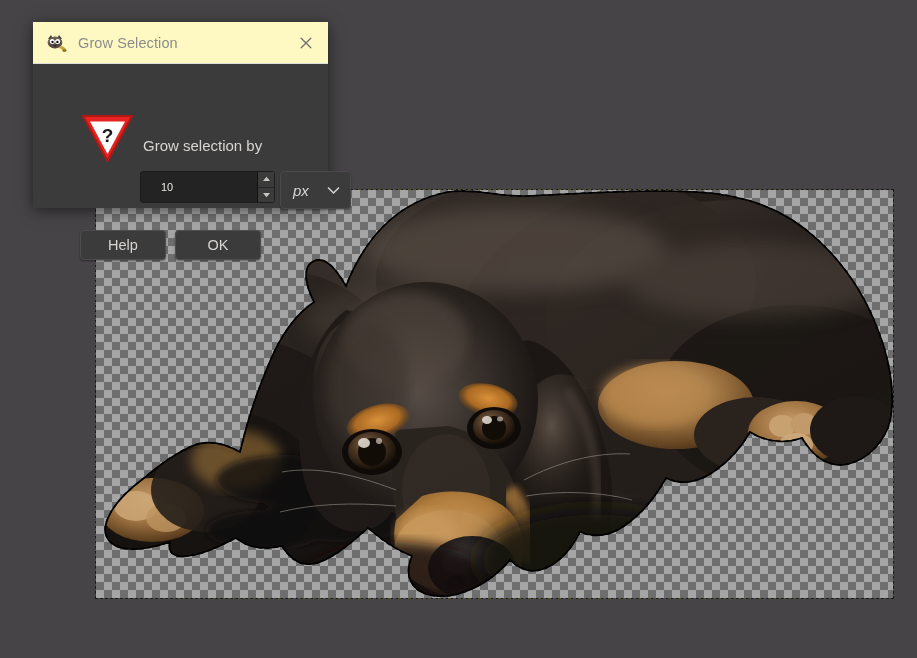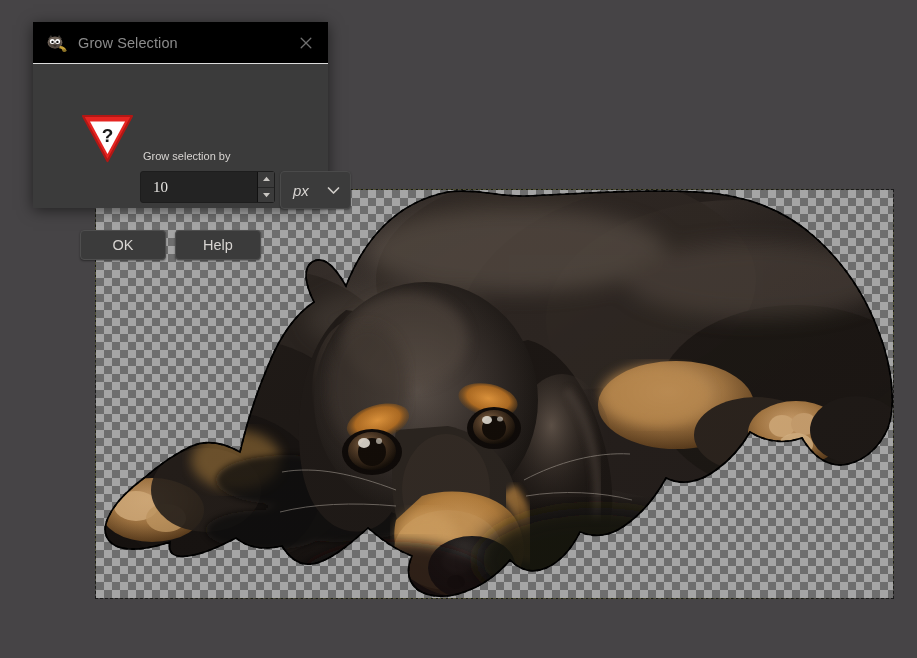--- a/index.html
+++ b/index.html
@@ -41,55 +41,55 @@
   #photo-svg{position:absolute;left:0;top:0;width:797px;height:408px;display:block;}
 
   
   #dialog{
     position:absolute;left:33px;top:22px;width:295px;height:185px;
     background:#3b3b3b;
     box-shadow:0 3px 14px rgba(0,0,0,.55);
     z-index:40;
   }
   #titlebar{
-    height:41px;background:#000000;
+    height:41px;background:#fef9c3;
     display:flex;align-items:center;
     border-bottom:1px solid #dcdcdc;
     position:relative;
   }
   #title-icon{width:22px;height:18px;margin-left:13px;flex:0 0 auto;}
   #title-text{
     margin-left:10px;color:#8b8b8b;font-size:14.5px;
     letter-spacing:.1px;white-space:nowrap;
   }
   #close-btn{
     position:absolute;right:11px;top:50%;transform:translateY(-50%);
     width:22px;height:22px;cursor:pointer;
     display:flex;align-items:center;justify-content:center;
   }
 
   #dialog-body{
     position:relative;height:144px;background:#3b3b3b;
   }
   #warn-icon{position:absolute;left:46px;top:48px;width:57px;height:53px;}
   #grow-label{
-    position:absolute;left:110px;top:86px;
-    color:#d8d5d2;font-size:11px;white-space:nowrap;
+    position:absolute;left:110px;top:73px;
+    color:#d8d5d2;font-size:15px;white-space:nowrap;
   }
 
   
   #spin-row{position:absolute;left:107px;top:107px;display:flex;align-items:stretch;}
   #spin-wrap{
     display:flex;background:#232323;border:1px solid #1d1d1d;border-radius:3px;
     height:32px;width:135px;box-sizing:border-box;align-items:stretch;
   }
   #grow-value{
     flex:1;background:transparent;border:0;outline:0;color:#e8e6e3;
-    font-family:Liberation Serif, serif;font-size:15px;
-    padding:0 12px;min-width:0;
+    font-family:Liberation Sans, sans-serif;font-size:11px;
+    padding:0 20px;min-width:0;
   }
   #spin-buttons{
     width:17px;display:flex;flex-direction:column;
     border-left:1px solid #111;box-sizing:border-box;
   }
   .spin-b{
     flex:1;display:flex;align-items:center;justify-content:center;
     background:#3b3b3b;cursor:pointer;
   }
   .spin-b:first-child{border-bottom:1px solid #262626;}
@@ -386,18 +386,18 @@
         <span id="unit-text">px</span>
         <span id="unit-caret">
           <svg width="13" height="9" viewBox="0 0 13 9">
             <path d="M1.5,2 L6.5,7 L11.5,2" stroke="#cfccc8" stroke-width="1.7" fill="none" stroke-linecap="round" stroke-linejoin="round"></path>
           </svg>
         </span>
       </div>
     </div>
 
     <div id="btn-row">
+      <div class="dlg-btn">Help</div>
       <div class="dlg-btn">OK</div>
-      <div class="dlg-btn">Help</div>
     </div>
 
   </div>
 </div>
 
 </body></html>

